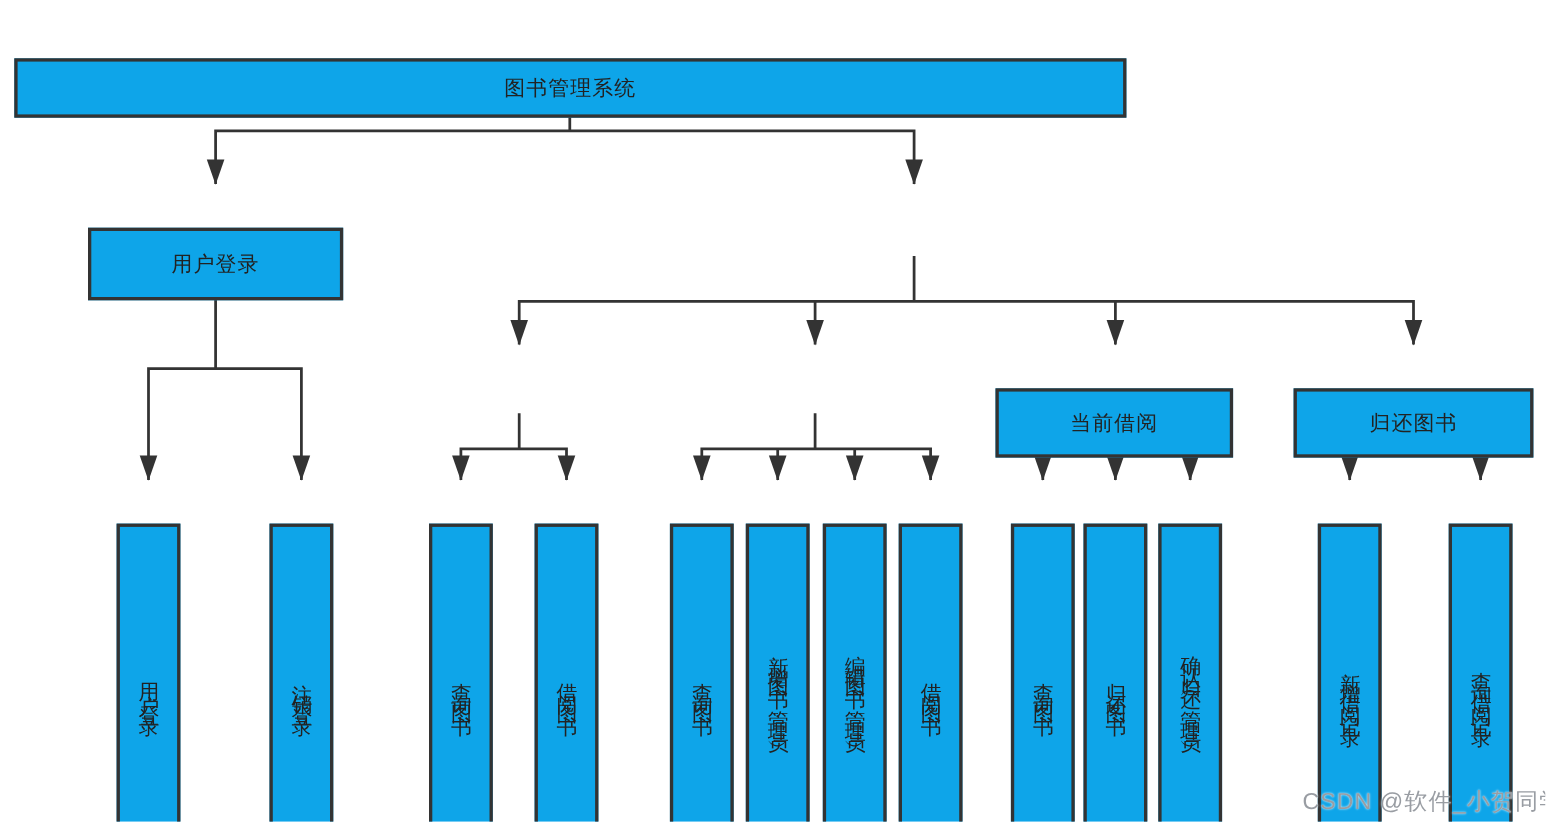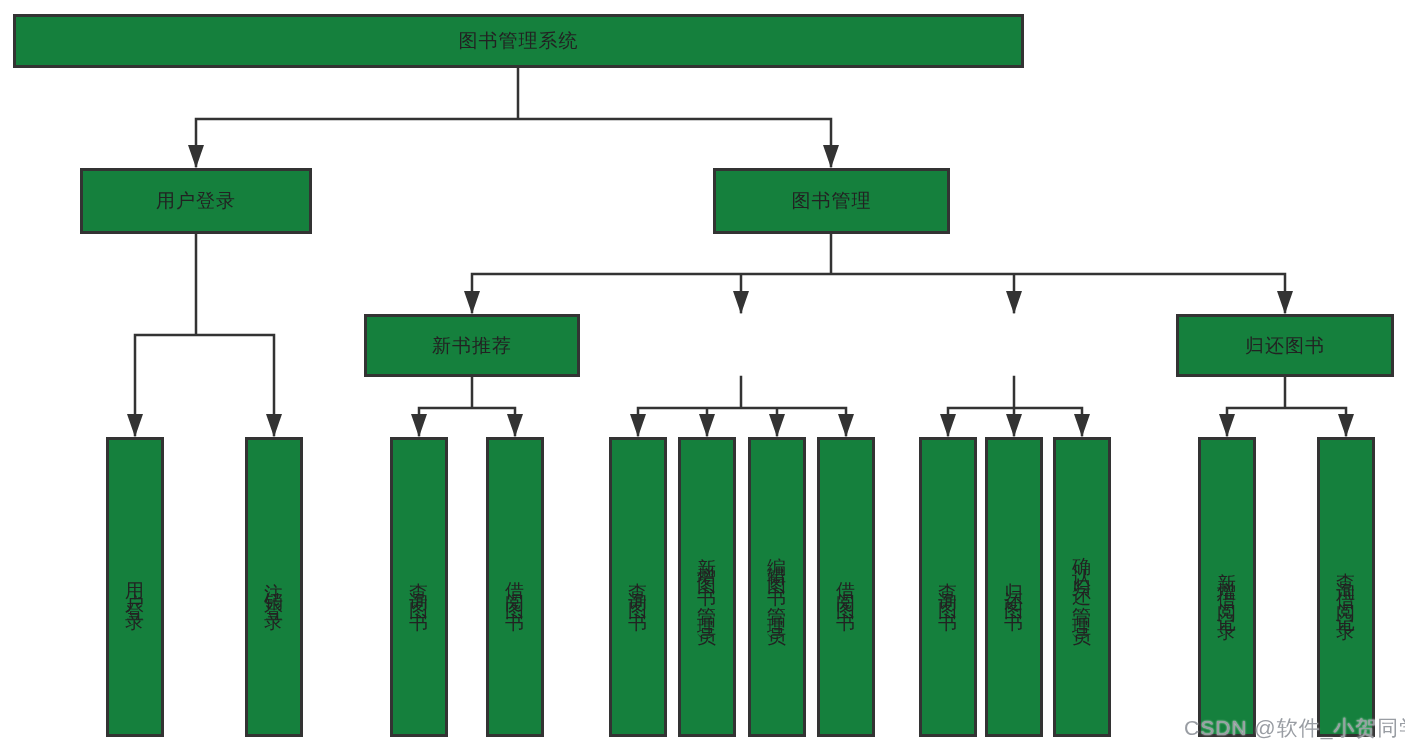--- a/index.html
+++ b/index.html
@@ -13,27 +13,28 @@
   }
   .connectors {
     position: absolute;
     left: 0; top: 0;
     width: 1405px; height: 747px;
     pointer-events: none;
   }
   .box {
     position: absolute;
     box-sizing: border-box;
-    background: #15803d;
+    background: #0ea5e9;
     border: 3px solid #333333;
     display: flex;
     align-items: center;
     justify-content: center;
     color: #222222;
     z-index: 2;
+    margin-top: 39px;
   }
   .box.h span {
     font-size: 19px;
     letter-spacing: 1px;
     white-space: nowrap;
   }
   .box.v span {
     writing-mode: vertical-rl;
     text-orientation: mixed;
     font-size: 19px;
@@ -98,26 +99,23 @@
     </g>
   </svg>
 
   <div class="box h" style="left:13px; top:14px; width:1011px; height:54px">
     <span>图书管理系统</span>
   </div>
 
   <div class="box h" style="left:80px; top:168px; width:232px; height:66px">
     <span>用户登录</span>
   </div>
-  <div class="box h" style="left:713px; top:168px; width:237px; height:66px">
-    <span>图书管理</span>
-  </div>
 
-  <div class="box h" style="left:364px; top:314px; width:216px; height:63px">
-    <span>新书推荐</span>
+  <div class="box h" style="left:905px; top:314px; width:216px; height:63px">
+    <span>当前借阅</span>
   </div>
   <div class="box h" style="left:1176px; top:314px; width:218px; height:63px">
     <span>归还图书</span>
   </div>
 
   <div class="box v" style="left:106px; top:437px; width:58px; height:300px">
     <span>用户登录</span>
   </div>
   <div class="box v" style="left:245px; top:437px; width:58px; height:300px">
     <span>注销登录</span>

